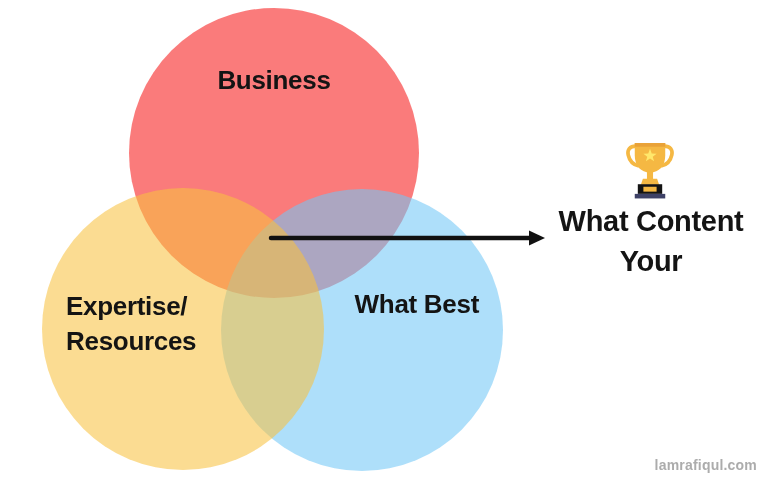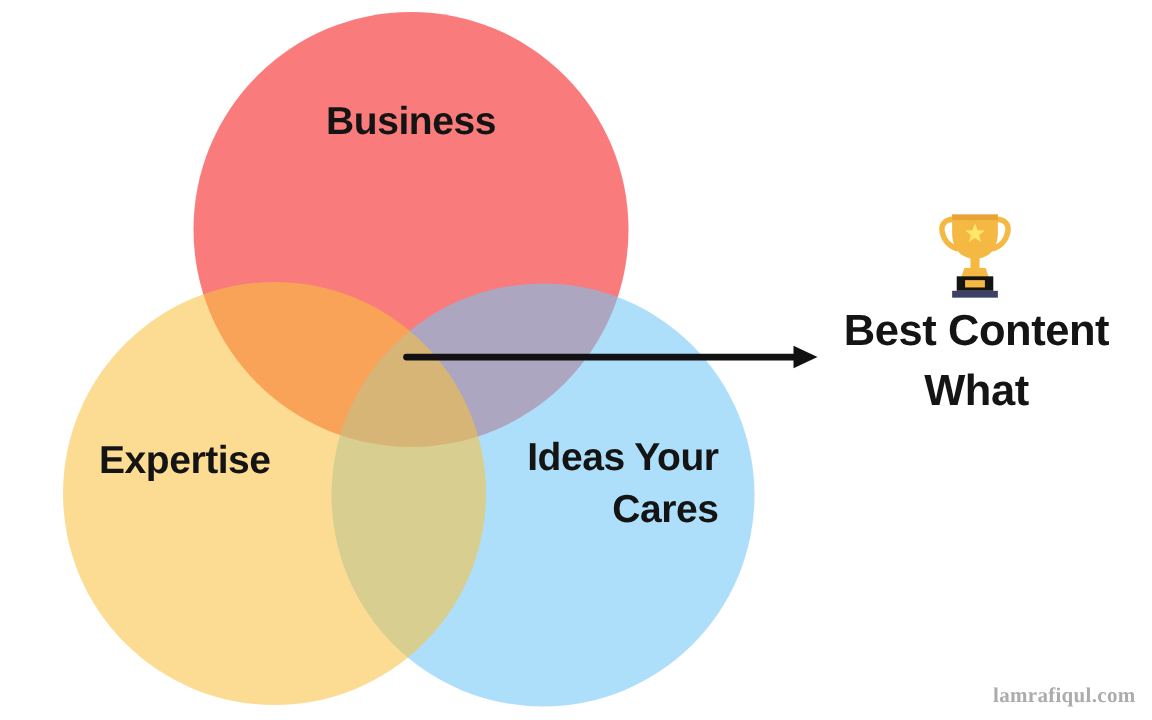--- a/index.html
+++ b/index.html
@@ -62,43 +62,42 @@
     z-index: 6;
   }
   .watermark {
     position: absolute;
     right: 22px; bottom: 7px;
     z-index: 8;
     color: #acacac;
     font-size: 14px;
     font-weight: 600;
     letter-spacing: 0.2px;
-    font-family: Liberation Serif, serif;
   }
 </style>
 </head>
 <body>
 
 <div id="canvas">
 
   <div class="circle circle-red" style="background: rgba(246, 22, 22, 0.57);"></div>
   <div class="circle circle-blue" style="background: rgba(113, 199, 246, 0.57);"></div>
   <div class="circle circle-yellow" style="background: rgba(248, 194, 64, 0.57);"></div>
 
   <div class="venn-label label-business">
     <div>Business</div>
   </div>
 
   <div class="venn-label label-expertise">
-    <div>Expertise</div>
+    <div>Expertise/</div>
+    <div>Resources</div>
   </div>
 
   <div class="venn-label label-audience">
-    <div>Ideas Your</div>
-    <div>Cares</div>
+    <div>What Best</div>
   </div>
 
   <svg class="arrow-svg" viewBox="0 0 285 20" aria-hidden="true">
     <line x1="5" y1="10" x2="266" y2="10" stroke-width="4.5" stroke-linecap="round" stroke="#111111"></line>
     <polygon points="263,2.5 279,10 263,17.5" fill="#111111"></polygon>
   </svg>
 
   <svg class="trophy-svg" viewBox="0 0 48 62" aria-hidden="true">
 
     <path d="M10,7 C4,7 1.5,11 2.5,15.5 C3.8,21.5 8,25.5 13,26.5" fill="none" stroke-width="3.6" stroke="#F5B843"></path>
@@ -111,19 +110,19 @@
     <polygon points="24,9.7 25.7,14.2 30.5,14.4 26.7,17.4 28,22 24,19.3 20,22 21.3,17.4 17.5,14.4 22.3,14.2" fill="#FFE76B"></polygon>
 
     <path d="M21,32 H27 V39 H21 Z M17,39 H31 L33,45 H15 Z" fill="#F5B843"></path>
 
     <rect x="12" y="44.5" width="24" height="9.5" fill="#141414"></rect>
     <rect x="17.5" y="47" width="13" height="4.8" fill="#F5B843"></rect>
     <rect x="9" y="54" width="30" height="4.5" fill="#3D4166"></rect>
   </svg>
 
   <div class="label-best">
-    <div>Best Content</div>
-    <div>What</div>
+    <div>What Content</div>
+    <div>Your</div>
   </div>
 
   <div class="watermark">lamrafiqul.com</div>
 
 </div>
 
 </body></html>

